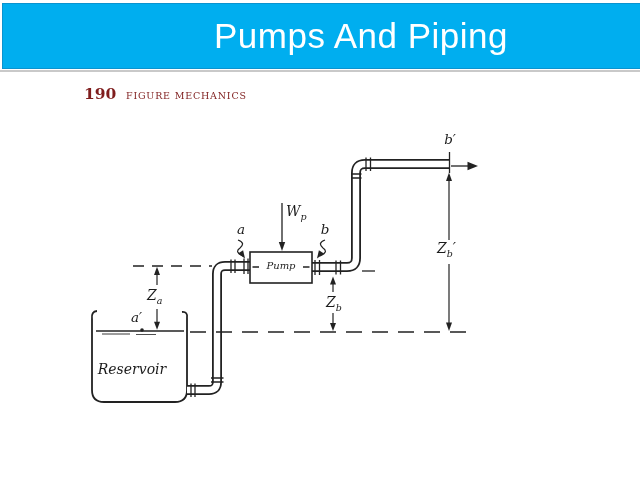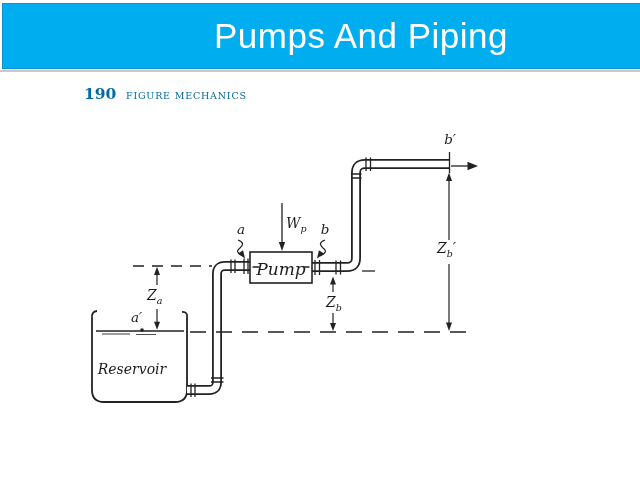--- a/index.html
+++ b/index.html
@@ -13,21 +13,21 @@
     display:flex;align-items:center;justify-content:center;padding-left:41px;
   }
   .title-bar .title-text{
     color:#ffffff;font-size:35px;letter-spacing:0.5px;
     font-family:"Liberation Sans",sans-serif;
   }
   .title-underline{
     position:absolute;top:70px;left:0;width:640px;height:2px;background:#c9c9c9;
   }
   .scan-text{
-    position:absolute;color:#0369a1;font-family:"DejaVu Serif",serif;white-space:nowrap;
+    position:absolute;color:#7f1d1d;font-family:"DejaVu Serif",serif;white-space:nowrap;
   }
   .page-number{font-weight:bold;font-size:15.5px;}
   .running-header{font-size:9.5px;letter-spacing:0.8px;}
   .caption-title{font-weight:bold;font-size:13.5px;letter-spacing:0.3px;}
   .caption-text{font-size:13.5px;}
   .dlabel{
     position:absolute;color:#1c1c1c;font-family:"DejaVu Serif",serif;
     font-style:italic;font-size:13.5px;white-space:nowrap;line-height:1;
   }
   .dlabel sub{font-size:68%;line-height:0;}
@@ -132,39 +132,39 @@
       <polygon fill="#222222" points="317,258.5 323.9,253.6 318.9,250.3"></polygon>
     </g>
   </svg>
 
   <span class="dlabel centered" style="left:241px;top:223px;">
     <span>a</span><sub></sub><span></span>
   </span>
   <span class="dlabel centered" style="left:325px;top:223px;">
     <span>b</span><sub></sub><span></span>
   </span>
-  <span class="dlabel" style="left:286px;top:216px;font-size:14px;">
+  <span class="dlabel" style="left:286px;top:204px;font-size:14px;">
     <span>W</span><sub>p</sub><span></span>
   </span>
   <span class="dlabel centered" style="left:450px;top:133px;">
     <span>b</span><sub></sub><span>′</span>
   </span>
   <span class="dlabel" style="left:131px;top:311px;">
     <span>a</span><sub></sub><span>′</span>
   </span>
   <span class="dlabel" style="left:147px;top:288px;font-size:14px;">
     <span>Z</span><sub>a</sub><span></span>
   </span>
   <span class="dlabel" style="left:326px;top:295px;font-size:14px;">
     <span>Z</span><sub>b</sub><span></span>
   </span>
   <span class="dlabel" style="left:437px;top:241px;font-size:14px;">
     <span>Z</span><sub>b</sub><span>′</span>
   </span>
-  <span class="dlabel centered" style="left:281px;top:260.5px;font-size:17px;">
+  <span class="dlabel centered" style="left:281px;top:260.5px;font-size:10px;">
     <span>Pump</span>
   </span>
   <span class="dlabel centered" style="left:132px;top:362px;font-size:14px;">
     <span>Reservoir</span>
   </span>
 
 
 </div>
 
 </body></html>

